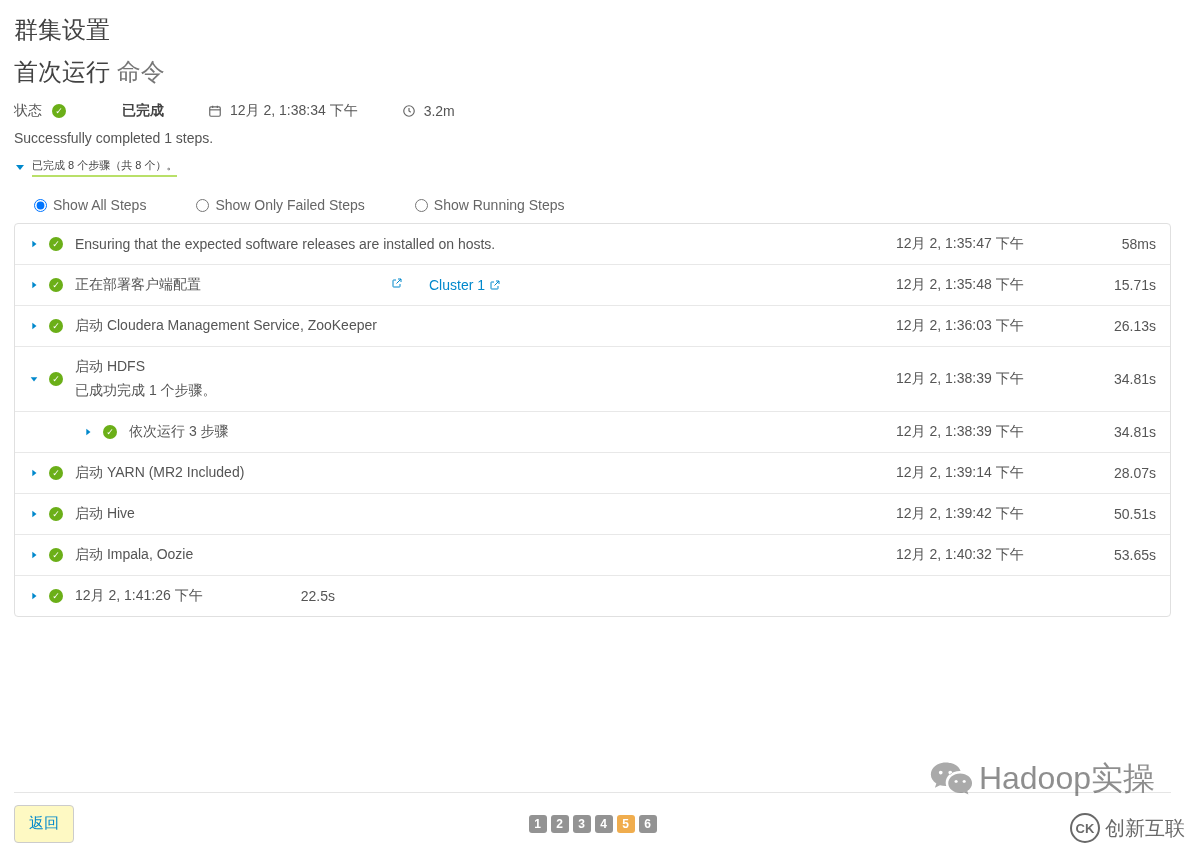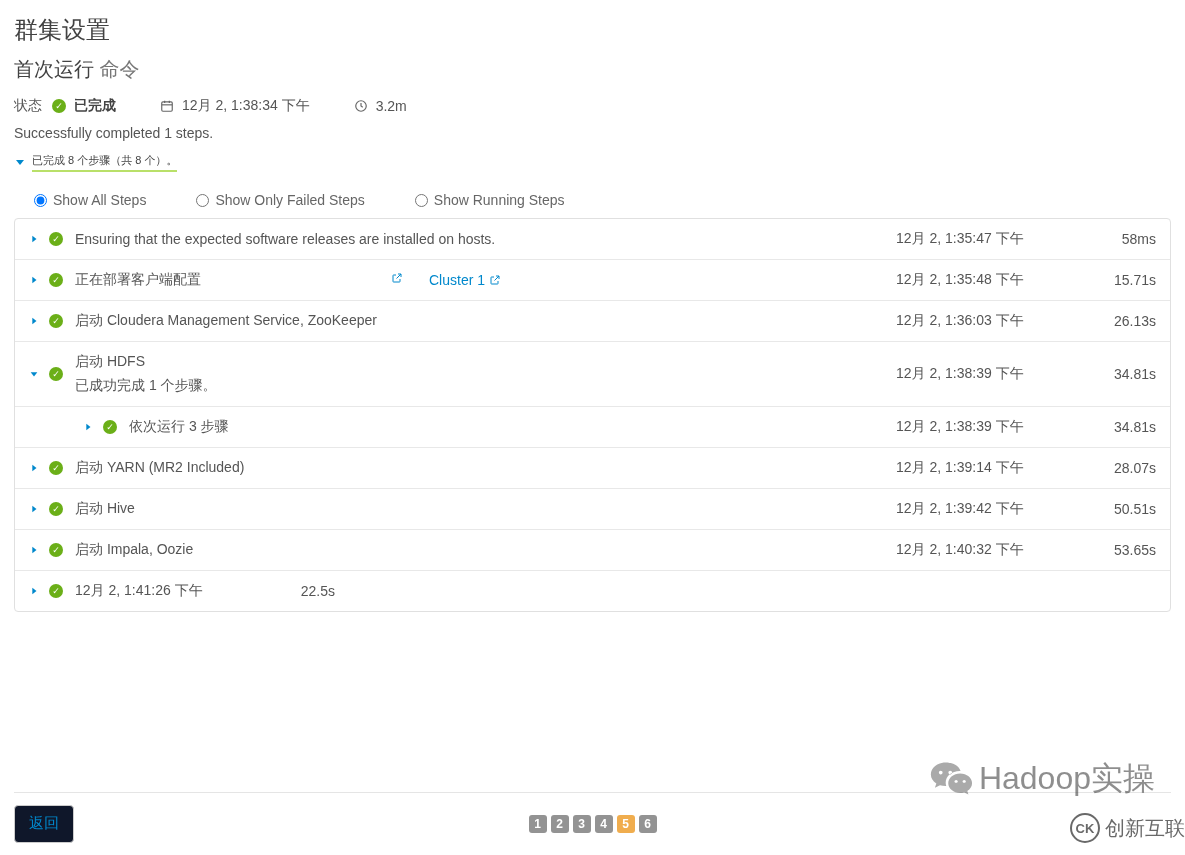--- a/index.html
+++ b/index.html
@@ -13,21 +13,21 @@
   position: relative;
   padding: 14px;
 }
 h1.page-title {
   font-size: 24px;
   font-weight: 400;
   color: #424242;
   margin-bottom: 10px;
 }
 .subtitle {
-  font-size: 20px;
+  font-size: 24px;
   font-weight: 400;
   color: #424242;
   margin-bottom: 14px;
 }
 .subtitle .light { color: #777; }
 .status-line {
   display: flex;
   align-items: center;
   gap: 10px;
   font-size: 14px;
@@ -43,20 +43,21 @@
   height: 14px;
   background: #6BAF18;
   border-radius: 50%;
   color: #fff;
   font-size: 9px;
   line-height: 1;
 }
 .status-line .status-value {
   font-weight: bold;
   color: #444;
+  margin-left: 48px;
 }
 .status-group { display: flex; align-items: center; gap: 8px; }
 .status-spacer { width: 24px; }
 .icon-sm { color: #666; display: inline-flex; }
 .msg-line {
   font-family: Liberation Sans, sans-serif;
   font-size: 14px;
   color: #555;
   margin-bottom: 12px;
 }
@@ -123,21 +124,21 @@
   left: 14px;
   right: 14px;
   bottom: 0;
   border-top: 1px solid #E5E5E5;
   padding: 12px 0;
   display: flex;
   align-items: center;
 }
 .back-btn {
   border: 1px solid #ccc;
-  background: #0f172a;
+  background: #fef9c3;
   color: #0088CC;
   font-size: 15px;
   padding: 8px 14px 9px;
   border-radius: 4px;
   cursor: pointer;
 }
 .pager {
   position: absolute;
   left: 50%;
   transform: translateX(-50%);

